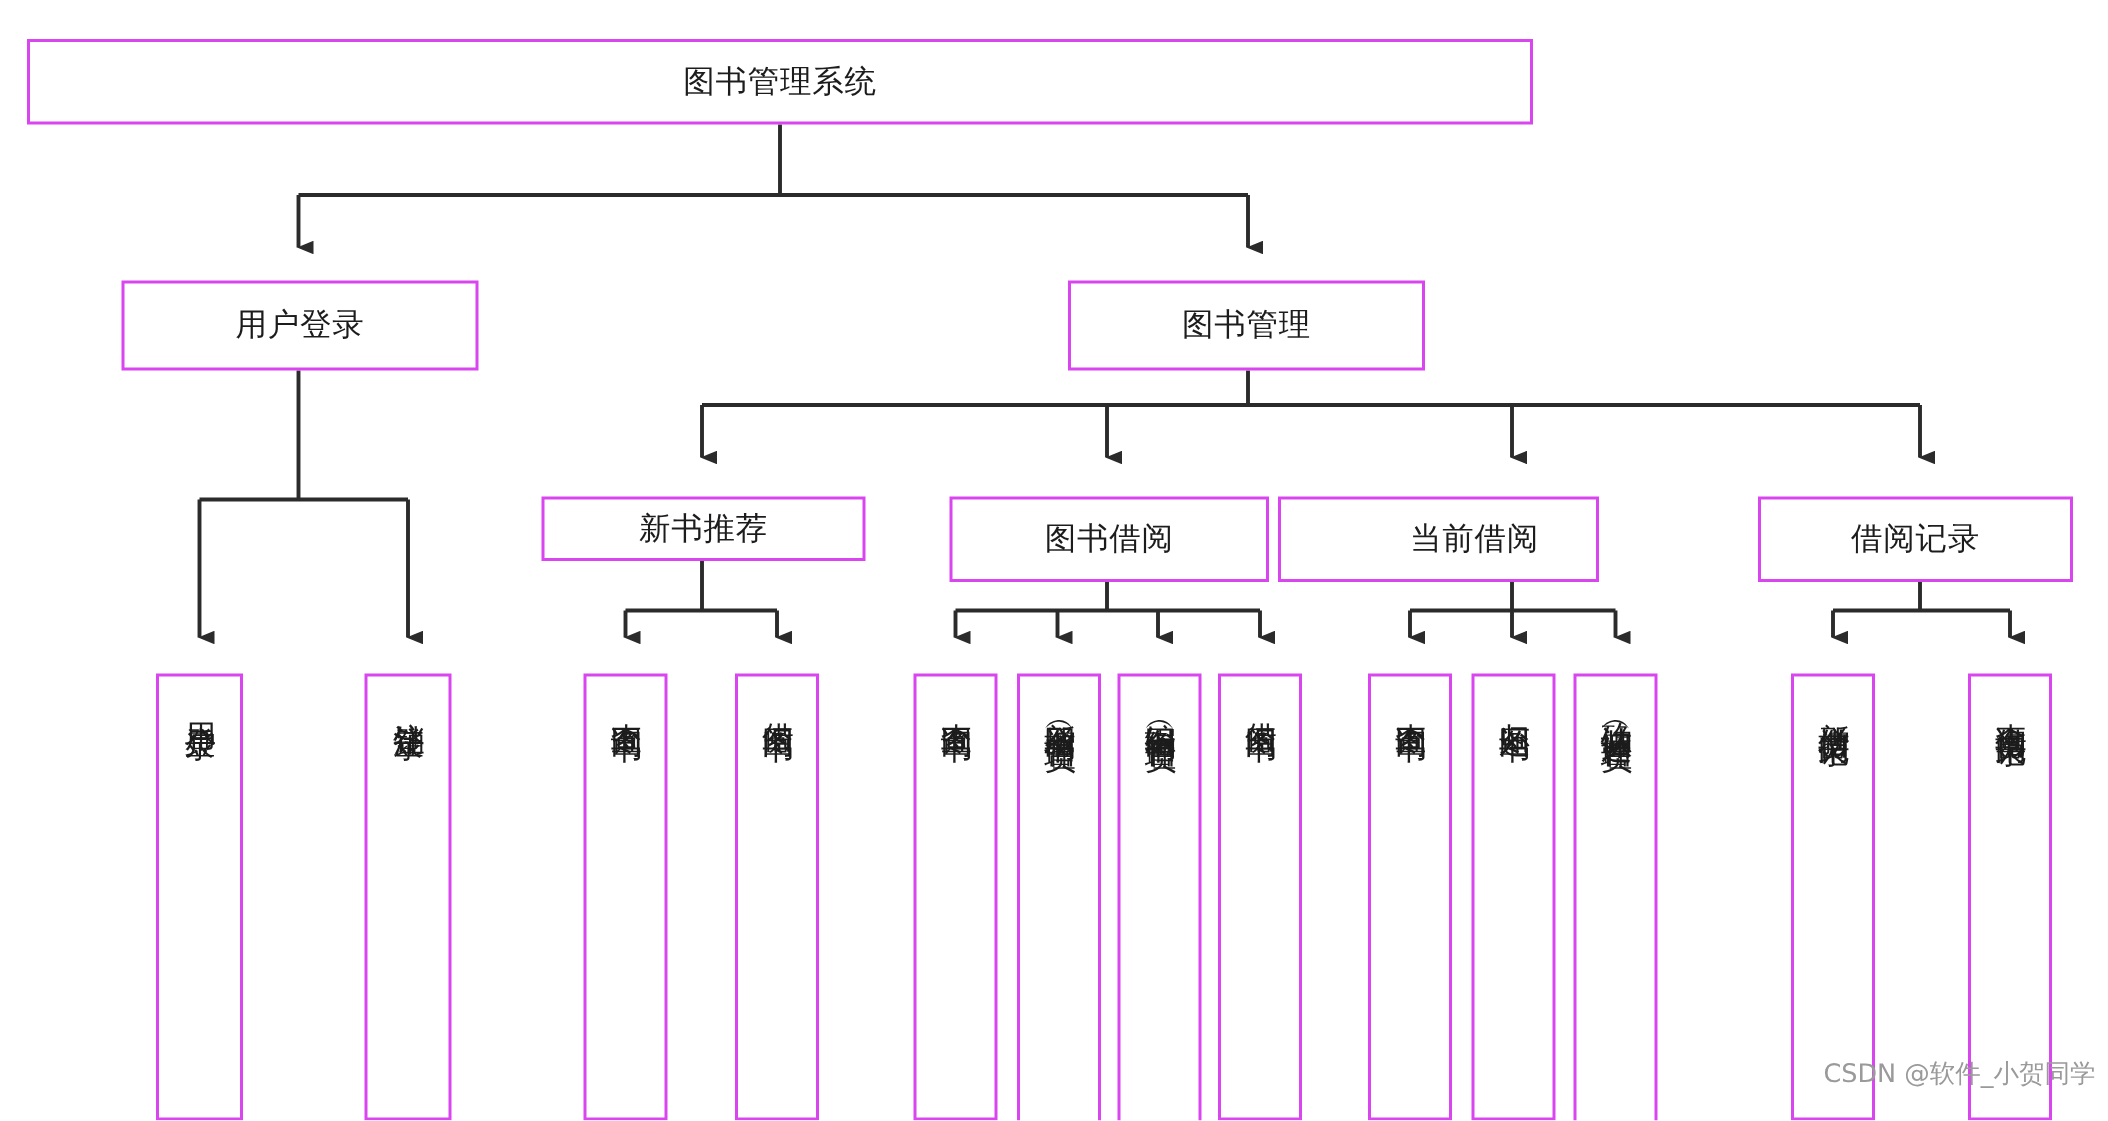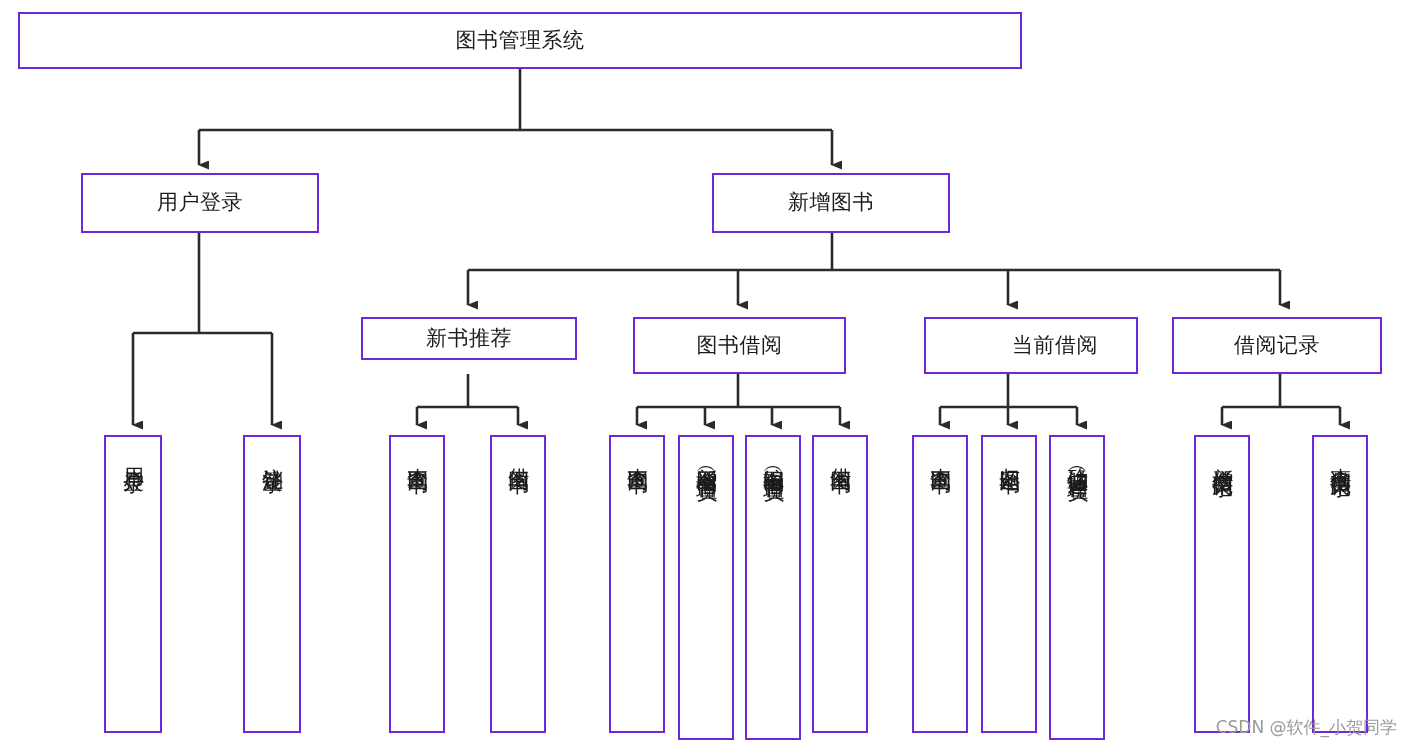--- a/index.html
+++ b/index.html
@@ -24,25 +24,26 @@
     left: 0;
     top: 0;
     width: 1405px;
     height: 747px;
     pointer-events: none;
   }
   .node {
     position: absolute;
     box-sizing: border-box;
     background: #ffffff;
-    border: 2px solid #6d28d9;
+    border: 2px solid #d946ef;
     display: flex;
     align-items: center;
     justify-content: center;
     z-index: 2;
+    margin-top: 14px;
   }
   .node-label {
     font-size: 21px;
     line-height: 1.12;
     color: #1c1c1c;
     letter-spacing: 0.5px;
     white-space: nowrap;
   }
   .node.vertical {
     align-items: flex-start;
@@ -53,21 +54,21 @@
     writing-mode: vertical-rl;
     text-orientation: upright;
     font-size: 21px;
     line-height: 1.30;
     letter-spacing: 2px;
     white-space: nowrap;
   }
   #watermark {
     position: absolute;
     right: 8px;
-    bottom: 8px;
+    bottom: 20px;
     font-size: 17px;
     color: #9a9a9a;
     z-index: 5;
     white-space: nowrap;
     text-align: right;
   }
 </style>
 </head>
 <body>
 
@@ -125,32 +126,32 @@
 
   <div class="node" style="left:18px; top:12px; width:1004px; height:57px;">
     <span class="node-label">图书管理系统</span>
   </div>
 
   <div class="node" style="left:81px; top:173px; width:238px; height:60px;">
     <span class="node-label">用户登录</span>
   </div>
 
   <div class="node" style="left:712px; top:173px; width:238px; height:60px;">
-    <span class="node-label">新增图书</span>
+    <span class="node-label">图书管理</span>
   </div>
 
   <div class="node" style="left:361px; top:317px; width:216px; height:43px;">
     <span class="node-label">新书推荐</span>
   </div>
 
   <div class="node" style="left:633px; top:317px; width:213px; height:57px;">
     <span class="node-label">图书借阅</span>
   </div>
 
-  <div class="node" style="left:924px; top:317px; width:214px; height:57px;padding-left:48px;">
+  <div class="node" style="left:852px; top:317px; width:214px; height:57px;padding-left:48px;">
     <span class="node-label">当前借阅</span>
   </div>
 
   <div class="node" style="left:1172px; top:317px; width:210px; height:57px;">
     <span class="node-label">借阅记录</span>
   </div>
 
   <div class="node vertical" style="left:104px; top:435px; width:58px; height:298px;">
     <span class="node-label">用户登录</span>
   </div>

